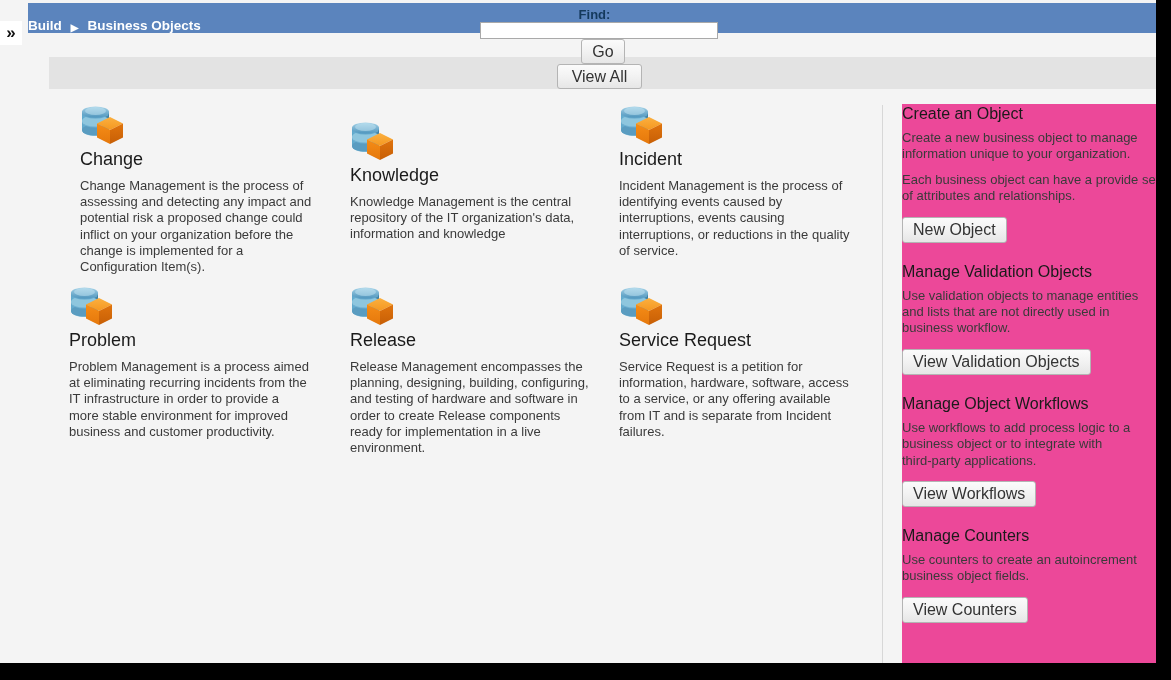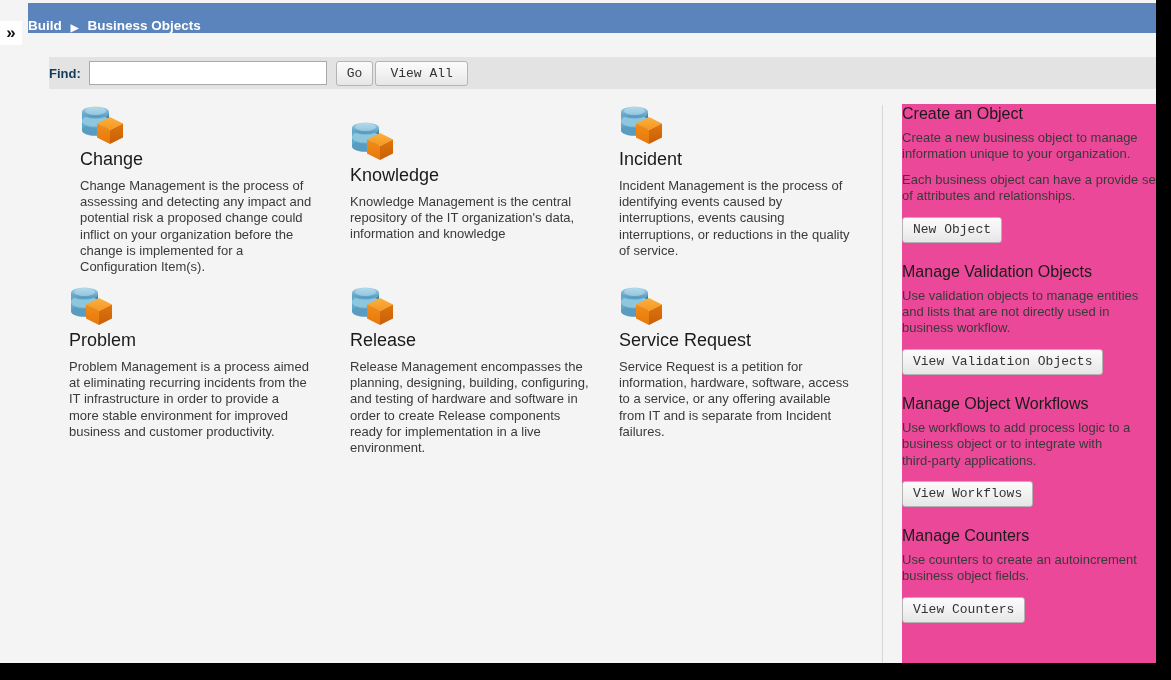--- a/index.html
+++ b/index.html
@@ -75,21 +75,23 @@
 
   
   #find-bar {
     position: absolute;
     left: 49px; top: 57px;
     width: 1107px;
     height: 32px;
     background: #e3e3e3;
     display: flex;
     align-items: center;
+    justify-content: flex-end;
     padding-right: 8px;
+    flex-direction: column;
   }
   #find-label {
     font-size: 13px;
     font-weight: bold;
     color: #14395c;
     margin-right: 8px;
     white-space: nowrap;
   }
   #find-input {
     width: 238px;
@@ -99,22 +101,22 @@
     font-family: "Liberation Sans", sans-serif;
     font-size: 13px;
     padding: 0 4px;
     color: #222;
   }
   .btn {
     height: 25px;
     background: linear-gradient(to bottom, #fbfbfb 0%, #f2f2f2 50%, #e6e6e6 100%);
     border: 1px solid #b4b4b4;
     border-radius: 3px;
-    font-family: Liberation Mono, monospace;
-    font-size: 13px;
+    font-family: Liberation Sans, sans-serif;
+    font-size: 16px;
     color: #333333;
     padding: 0 10px;
     cursor: pointer;
     white-space: nowrap;
     line-height: 23px;
   }
   #go-btn { margin-left: 9px; }
   #viewall-btn { margin-left: 2px; padding: 0 14px; }
 
   

